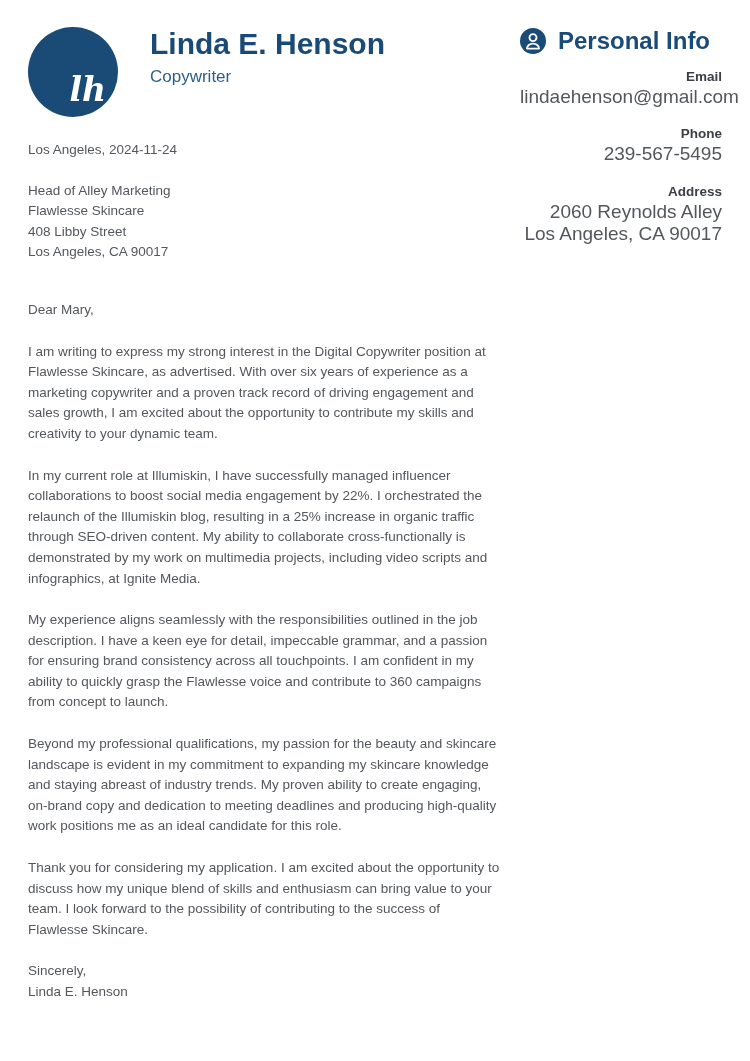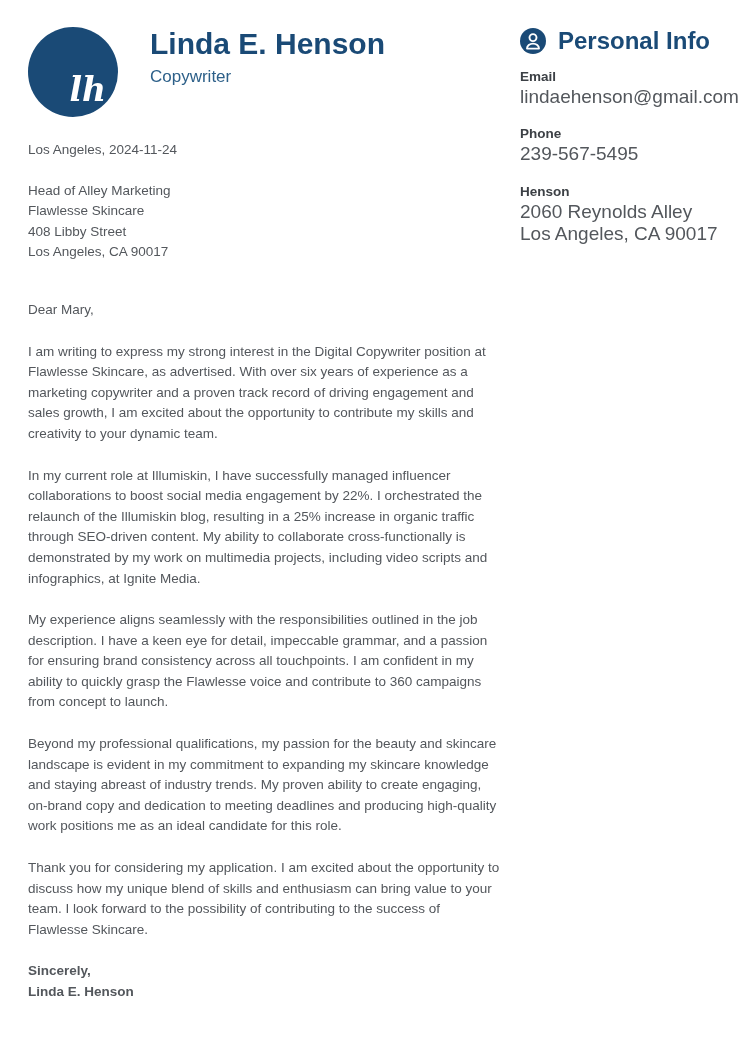--- a/index.html
+++ b/index.html
@@ -38,27 +38,27 @@
   .name-block{margin-left:9px;}
   .name{margin:0;font-size:30px;font-weight:bold;color:var(--navy);line-height:1.15;}
   .job-title{margin-top:5px;font-size:17px;color:var(--accent);line-height:1.2;}
 
   
   .letter-text{font-size:13.5px;color:var(--text);line-height:20.6px;}
   .date-line{composes:none;}
   .recipient{margin-top:20px;}
   .salutation{margin-top:37px;}
   .body-par{margin:21px 0 0 0;}
-  .closing{margin-top:21px;font-weight:bold;}
+  .closing{margin-top:21px;}
 
   
   .side-header{display:flex;align-items:center;}
   .pi-icon{width:26px;height:26px;flex:0 0 26px;display:block;}
   .side-title{margin-left:12px;font-size:24px;font-weight:bold;color:var(--navy);line-height:1.2;}
-  .pi-field{margin-top:17px;}
+  .pi-field{margin-top:17px;text-align:right;}
   .pi-field.first{margin-top:11px;}
   .pi-label{font-size:13.5px;font-weight:bold;color:var(--label);line-height:19px;}
   .pi-value{font-size:19px;color:var(--text);line-height:20.6px;margin-top:1px;}
 </style>
 </head>
 <body>
 
 <div class="page">
 
   <div class="col-main">
@@ -114,20 +114,20 @@
       <div class="pi-label">Email</div>
       <div class="pi-value">lindaehenson@gmail.com</div>
     </div>
 
     <div class="pi-field">
       <div class="pi-label">Phone</div>
       <div class="pi-value">239-567-5495</div>
     </div>
 
     <div class="pi-field">
-      <div class="pi-label">Henson</div>
+      <div class="pi-label">Address</div>
       <div class="pi-value">2060 Reynolds Alley</div>
       <div class="pi-value">Los Angeles, CA 90017</div>
     </div>
 
   </aside>
 
 </div>
 
 </body></html>

